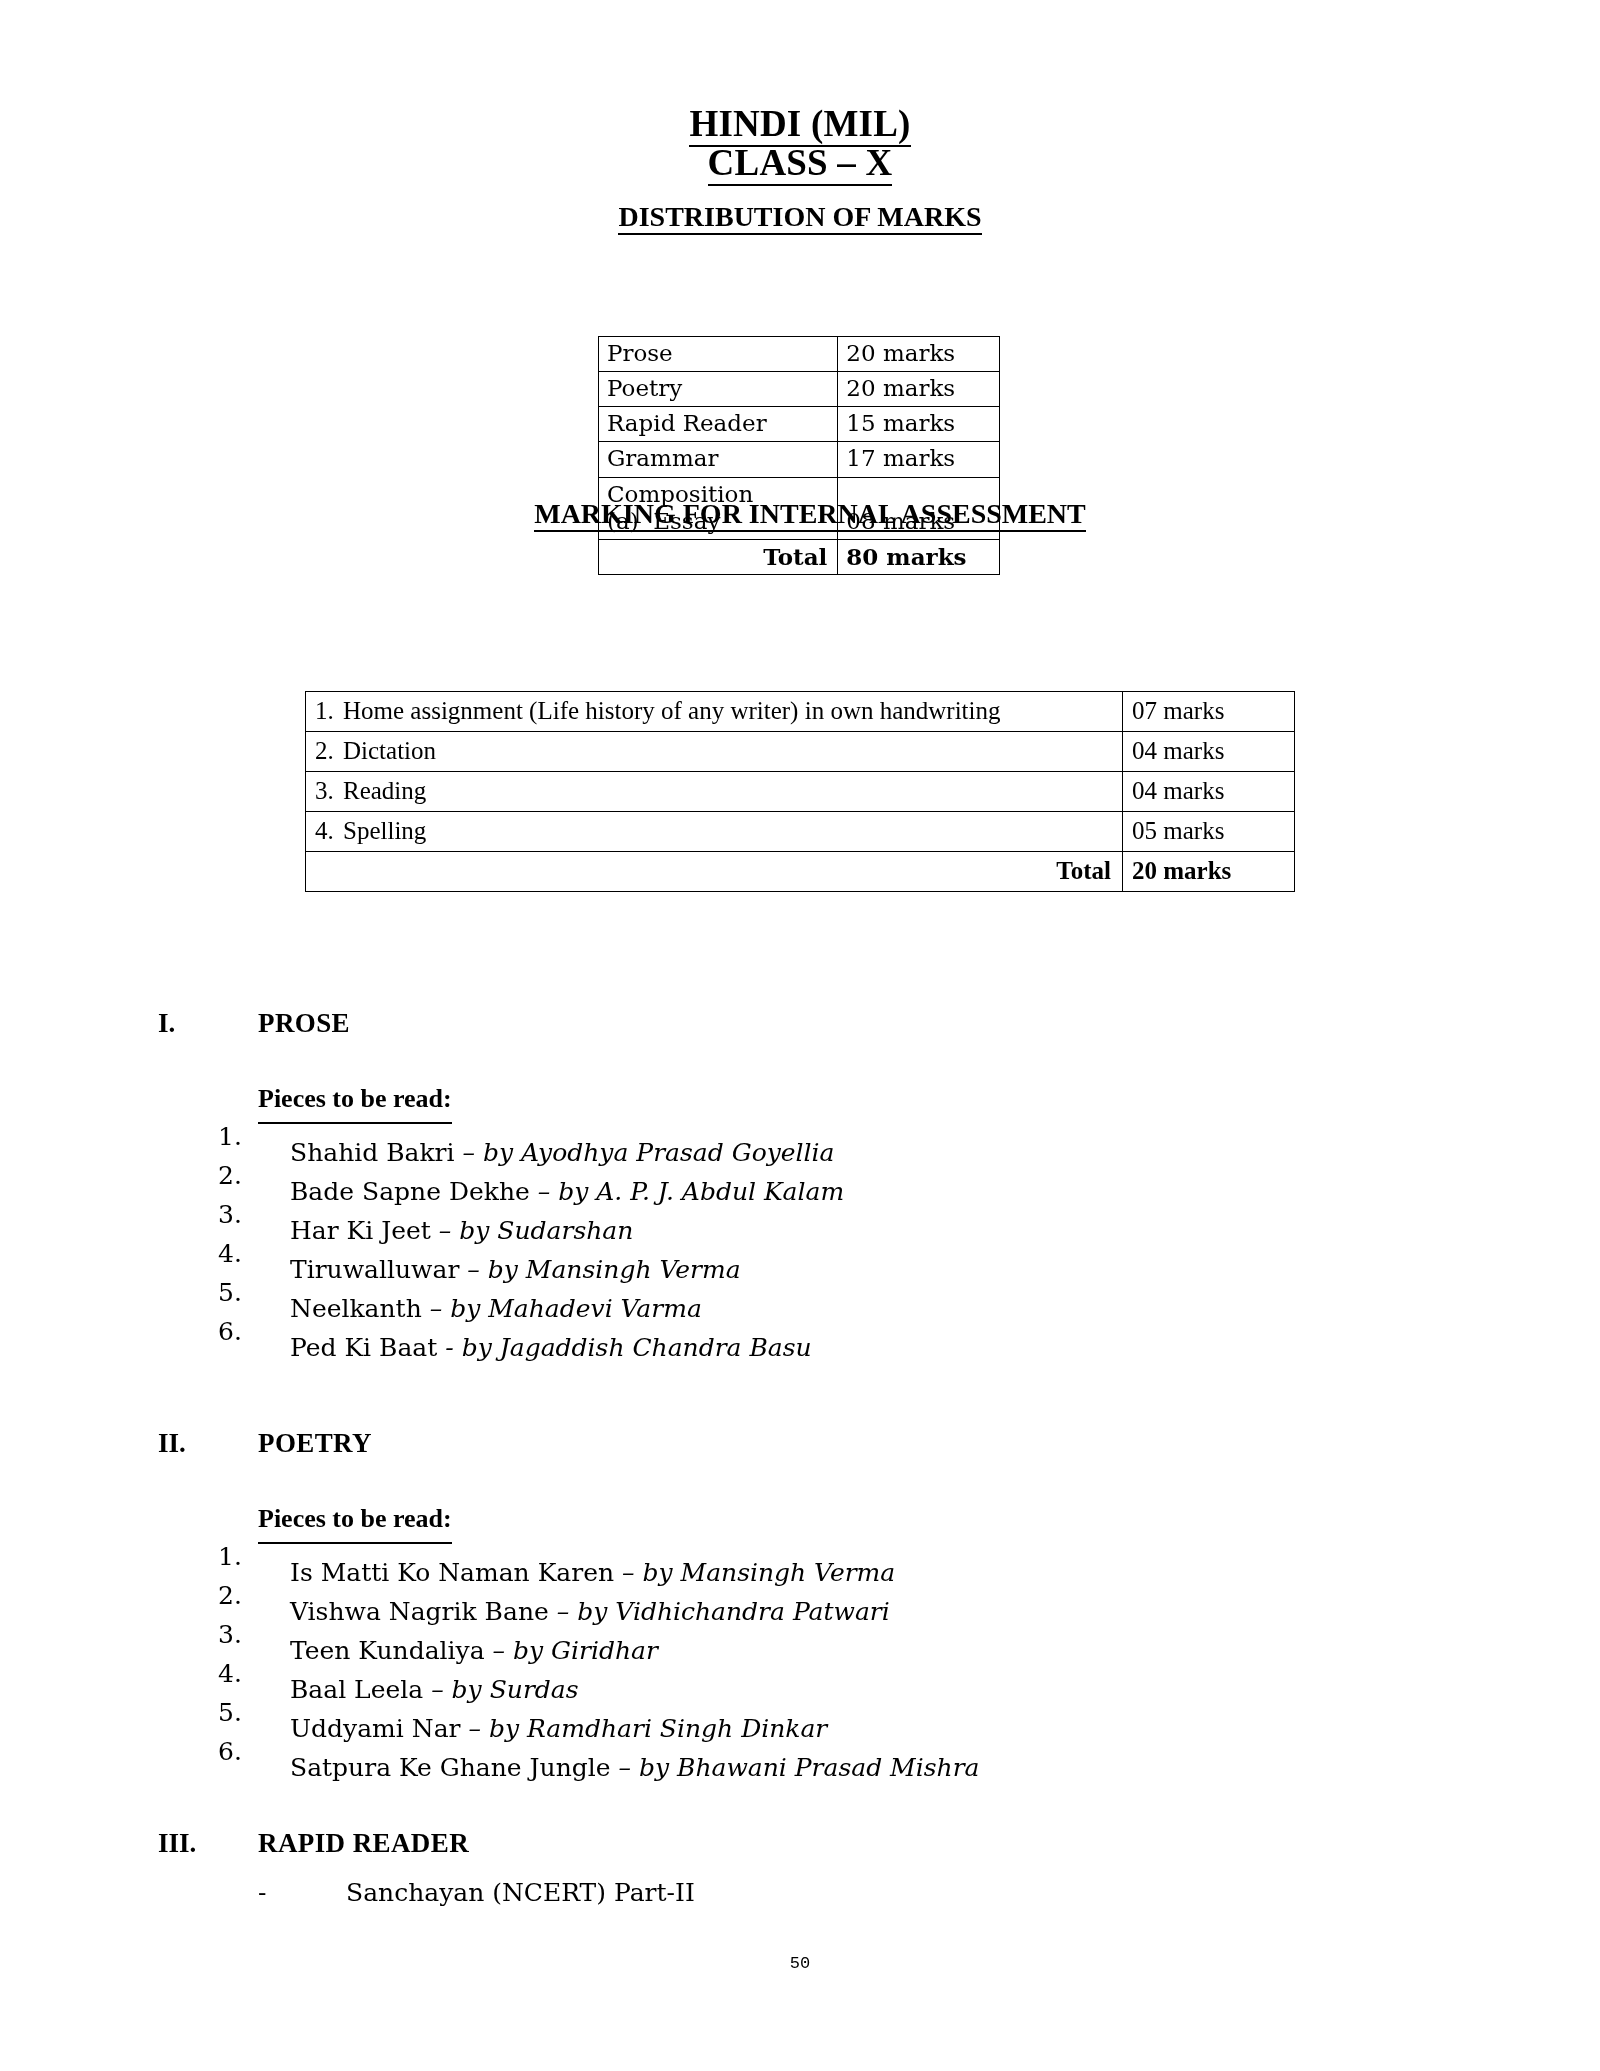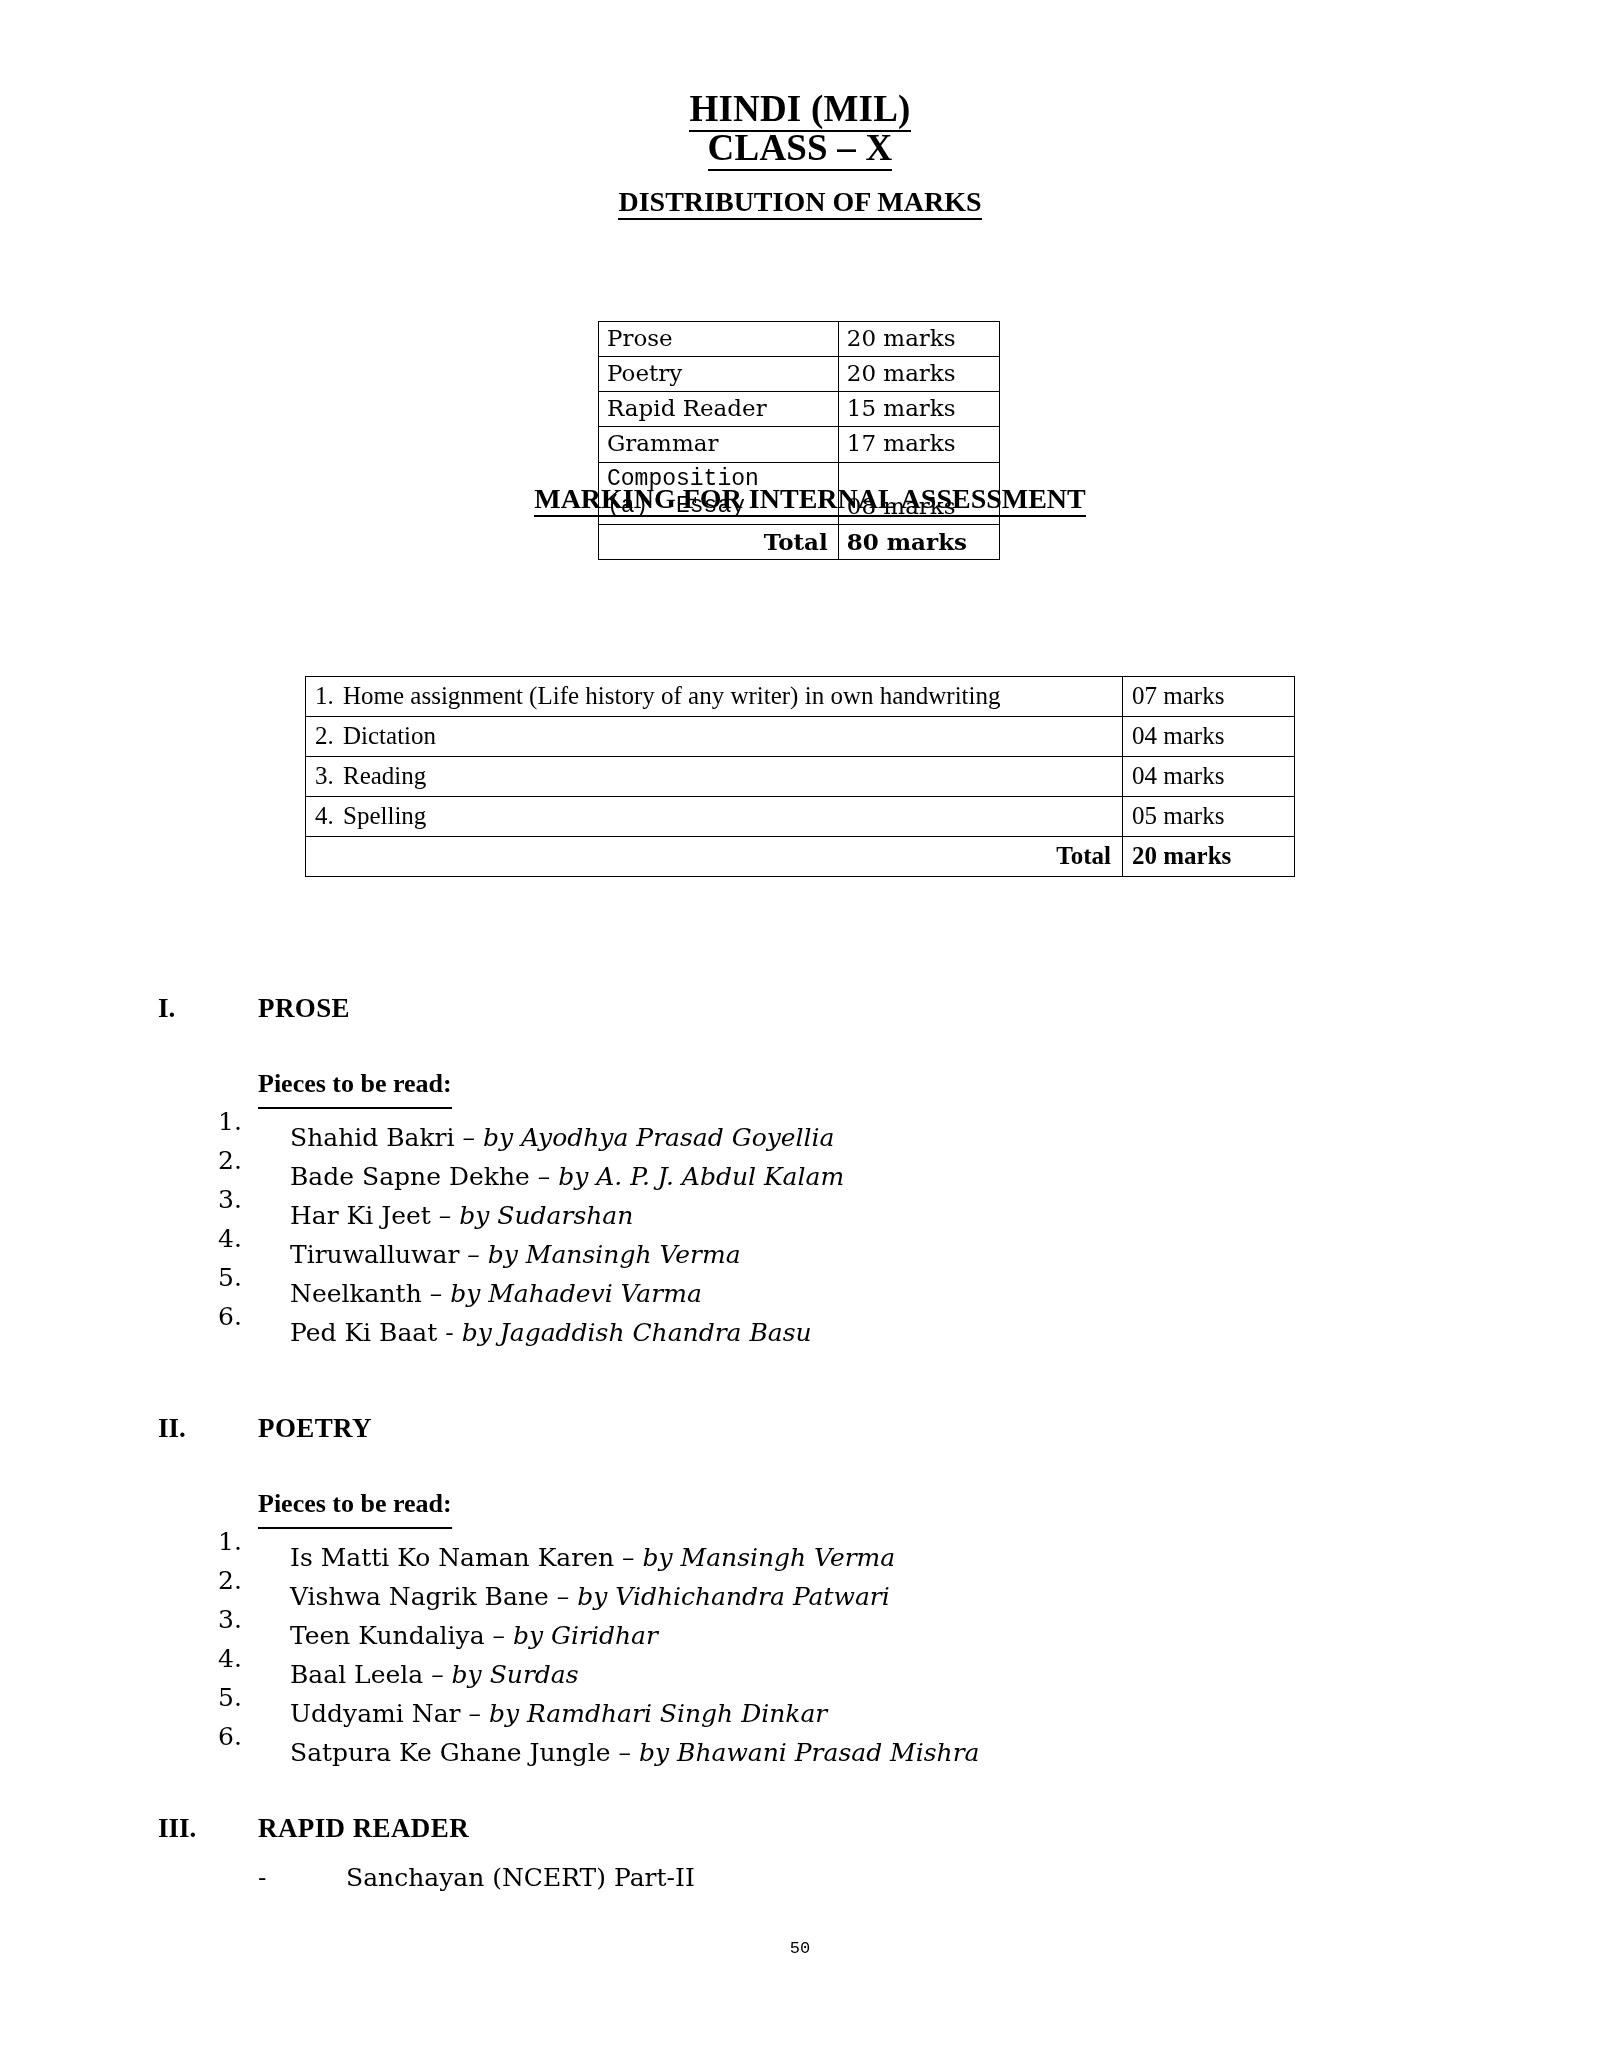--- a/index.html
+++ b/index.html
@@ -5,21 +5,21 @@
 <style>
   html, body {
     margin: 0;
     padding: 0;
     background: #ffffff;
   }
   .page {
     position: relative;
     width: 1600px;
     height: 2034px;
-    margin: 1px auto;
+    margin: 16px auto;
     background: #ffffff;
     color: #000000;
     font-family: "DejaVu Serif", "Liberation Serif", serif;
     overflow: hidden;
   }
 
   
   .doc-title {
     position: absolute;
     left: 0;
@@ -71,21 +71,21 @@
     font-size: 23px;
   }
   #dist-table td.c-label { width: 237px; }
   #dist-table td.c-value { width: 165px; }
   #dist-table td.total-label {
     text-align: right;
     font-weight: bold;
     padding-right: 10px;
   }
   #dist-table td.total-value { font-weight: bold; }
-  #dist-table td.comp-label { padding-bottom: 4px; font-family: Liberation Mono, monospace; }
+  #dist-table td.comp-label { padding-bottom: 4px; }
   #dist-table .comp-line2 { white-space: pre; }
 
   
   #ia-table {
     position: absolute;
     left: 305px;
     top: 675px;
     width: 990px;
     border-collapse: collapse;
     font-family: "Liberation Serif", "DejaVu Serif", serif;

